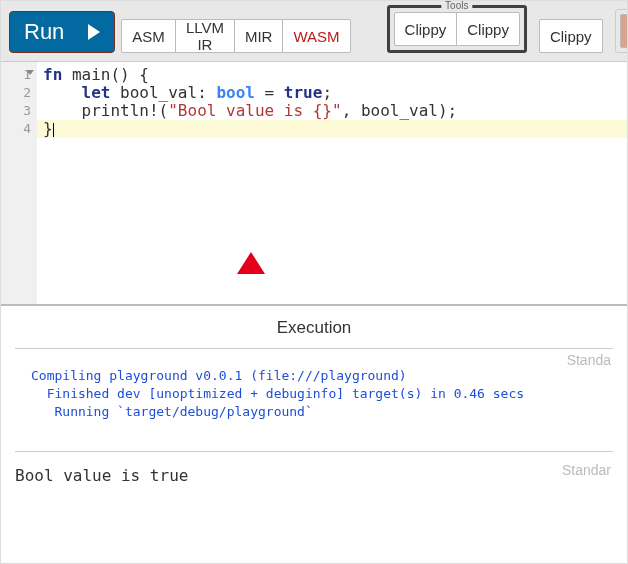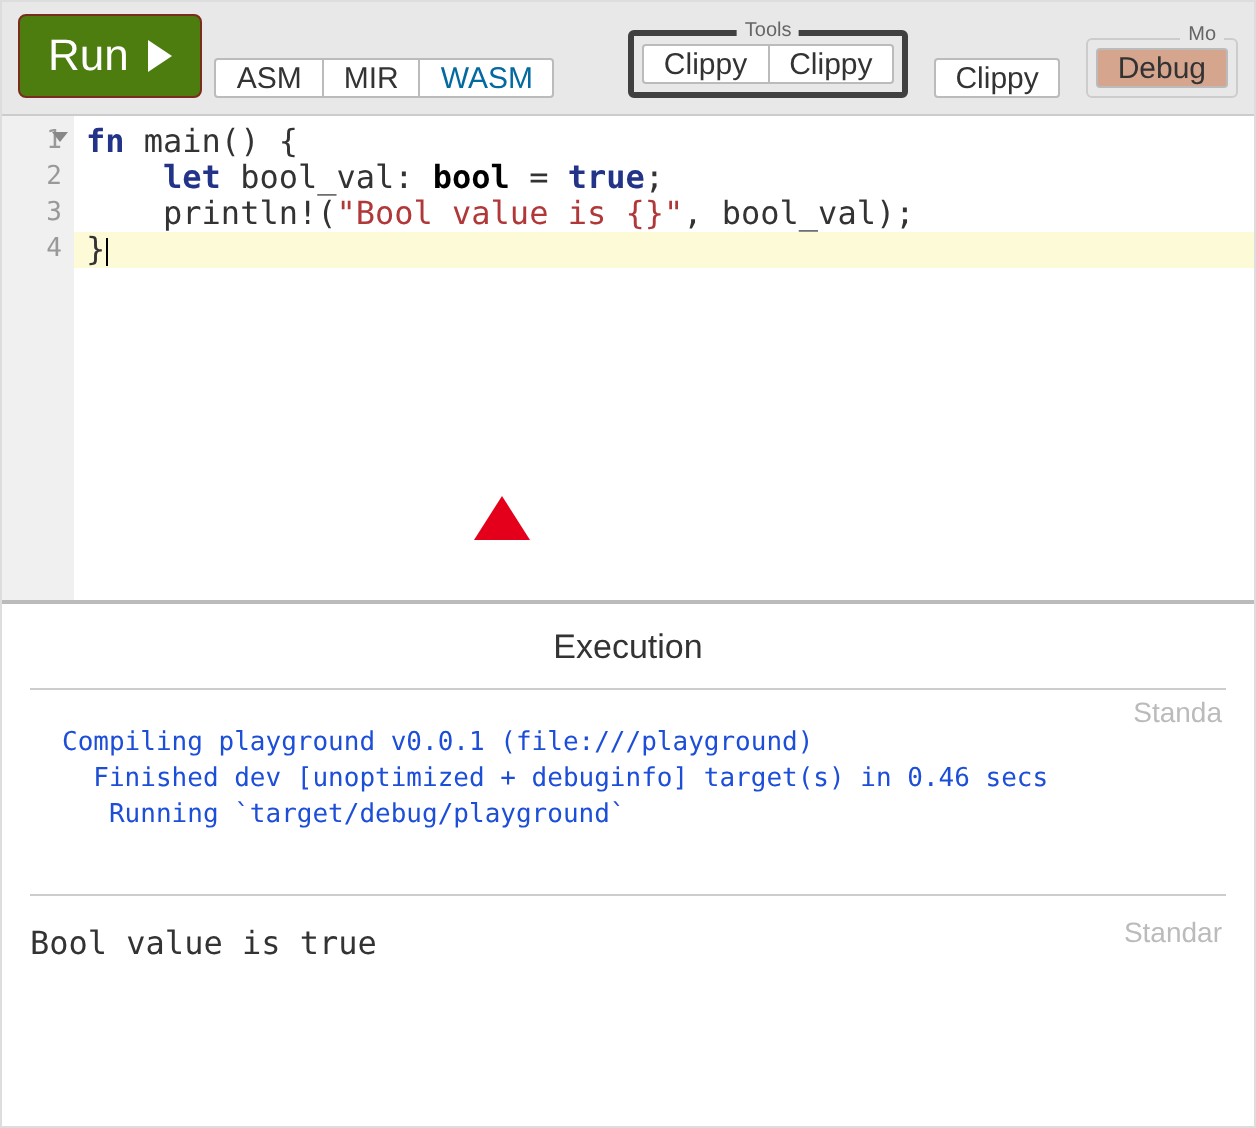--- a/index.html
+++ b/index.html
@@ -20,48 +20,48 @@
     border-bottom: 1px solid #ccc;
   }
   .btn {
     background: #fff;
     border: 1px solid #bbb;
     border-radius: 2px;
     padding: 6px 10px;
     font-size: 15px;
     color: #333;
     cursor: pointer;
-    height: 20px;
+    height: 34px;
     display: inline-flex;
     align-items: center;
   }
   .btn-run {
-    background: #4d7c0f;
+    background: #0369a1;
     color: #fff;
     font-size: 22px;
     font-weight: 400;
     padding: 8px 14px;
     height: 42px;
     border-radius: 4px;
     border: 1px solid #7a2d1c;
-    gap: 10px;
+    gap: 24px;
   }
   .btn-run .tri {
     width: 0; height: 0;
     border-left: 12px solid #fff;
     border-top: 8px solid transparent;
     border-bottom: 8px solid transparent;
   }
   .btn-group {
     display: inline-flex;
   }
   .btn-group .btn { border-radius: 0; margin-left: -1px; }
   .btn-group .btn:first-child { border-top-left-radius: 2px; border-bottom-left-radius: 2px; margin-left: 0; }
   .btn-group .btn:last-child { border-top-right-radius: 2px; border-bottom-right-radius: 2px; }
-  .btn-disabled { color: #0369a1; text-align: center; }
+  .btn-disabled { color: #b91c1c; text-align: center; }
   .fieldset {
     border: 3px solid #404040;
     border-radius: 3px;
     padding: 4px;
     position: relative;
     margin-top: -2px;
     margin-left: 24px;
   }
   .fieldset-label {
     position: absolute;
@@ -116,21 +116,21 @@
   .hl-line {
     position: absolute;
     top: 58px; 
     left: 0; right: 0;
     height: 18px;
     background: #fdfad7;
     z-index: 0;
   }
   .code-inner { position: relative; z-index: 1; }
   .kw { color: #223388; font-weight: bold; }
-  .ty { color: #000000; font-weight: bold;}
+  .ty { color: #3b82f6; font-weight: bold;}
   .str { color: #b03838; }
   .plain { color: #333; }
   .cursor {
     display: inline-block;
     width: 0;
     border-left: 1px solid #000;
     height: 14px;
     vertical-align: middle;
   }
   .red-tri {
@@ -200,20 +200,21 @@
 <body>
 
 <div class="toolbar">
   <button class="btn btn-run">
     <span>Run</span>
     <span class="tri"></span>
   </button>
 
   <div class="btn-group">
     <button class="btn">ASM</button>
+    <button class="btn">LLVM IR</button>
     <button class="btn">MIR</button>
     <button class="btn btn-disabled">WASM</button>
   </div>
 
   <div class="spacer"></div>
 
   <div class="fieldset">
     <span class="fieldset-label">Tools</span>
     <div class="btn-group">
       <button class="btn">Clippy</button>

